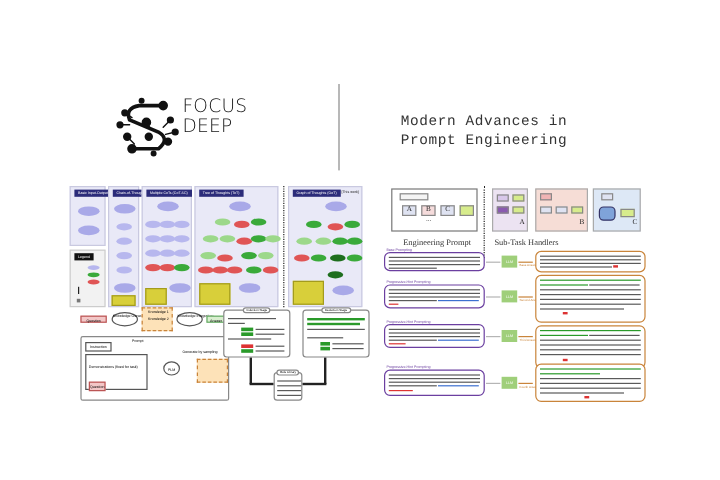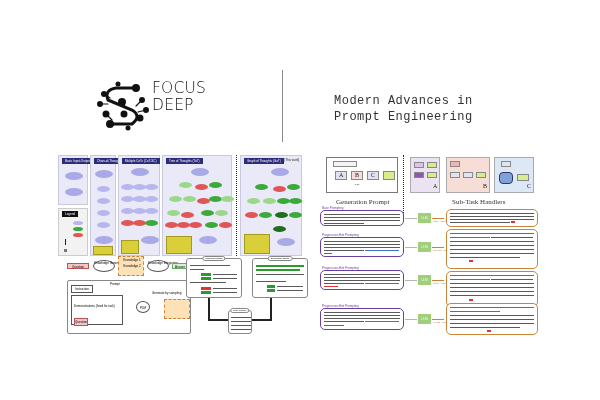--- a/index.html
+++ b/index.html
@@ -190,21 +190,21 @@
       <div class="rect" style="left:6px;top:3px;width:24px;height:6px;background:#f4f4f4;"></div>
       <div class="rect" style="left:8px;top:13px;width:12px;height:9px;background:#dfe3f2;"></div>
       <div class="letter" style="left:12px;top:14px;">A</div>
       <div class="rect" style="left:24px;top:13px;width:12px;height:9px;background:#f6dcdc;"></div>
       <div class="letter" style="left:28px;top:14px;">B</div>
       <div class="rect" style="left:40px;top:13px;width:12px;height:9px;background:#dfe3f2;"></div>
       <div class="letter" style="left:44px;top:14px;">C</div>
       <div class="rect" style="left:56px;top:13px;width:12px;height:9px;background:#d7ec8c;"></div>
       <div class="letter" style="left:28px;top:22px;">...</div>
     </div>
-    <div class="caption" style="left:336px;top:198px;">Generation Prompt</div>
+    <div class="caption" style="left:336px;top:198px;">Engineering Prompt</div>
     <div class="abs" style="left:403px;top:155px;height:60px;border-left:1px dotted #222;"></div>
     <div class="box" style="left:410px;top:157px;width:30px;height:36px;background:#ece3f2;border-color:#aaa;">
       <div class="rect" style="left:3px;top:4px;width:10px;height:6px;background:#d8c7ea;"></div>
       <div class="rect" style="left:16px;top:4px;width:10px;height:6px;background:#d7ec8c;"></div>
       <div class="rect" style="left:3px;top:14px;width:10px;height:6px;background:#8a5ab0;"></div>
       <div class="rect" style="left:16px;top:14px;width:10px;height:6px;background:#d7ec8c;"></div>
       <div class="letter" style="left:22px;top:25px;">A</div>
     </div>
     <div class="box" style="left:446px;top:157px;width:44px;height:36px;background:#f6ddd6;border-color:#aaa;">
       <div class="rect" style="left:3px;top:3px;width:10px;height:6px;background:#f0b4b4;"></div>
@@ -212,21 +212,21 @@
       <div class="rect" style="left:16px;top:14px;width:10px;height:6px;background:#dfe3f2;"></div>
       <div class="rect" style="left:29px;top:14px;width:10px;height:6px;background:#d7ec8c;"></div>
       <div class="letter" style="left:36px;top:25px;">B</div>
     </div>
     <div class="box" style="left:494px;top:157px;width:40px;height:36px;background:#dde8f6;border-color:#aaa;">
       <div class="rect" style="left:6px;top:3px;width:10px;height:6px;background:#dfe3f2;"></div>
       <div class="abs" style="left:4px;top:14px;width:14px;height:12px;background:#7fa3d9;border-radius:4px;border:1px solid #336;"></div>
       <div class="rect" style="left:22px;top:16px;width:12px;height:7px;background:#d7ec8c;"></div>
       <div class="letter" style="left:32px;top:25px;">C</div>
     </div>
-    <div class="caption" style="left:452px;top:198px;">Sub-Task Handlers</div>
+    <div class="caption" style="left:412px;top:198px;">Sub-Task Handlers</div>
   </div>
 
   <div>
     <div class="kbox" style="left:67px;top:263px;width:22px;height:6px;background:#f3c7c7;border:1px solid #b55;">Question</div>
     <div class="kbox" style="left:93px;top:260px;width:22px;height:12px;border:1px solid #555;border-radius:50%;line-height:5px;background:#fff;">Knowledge Generation</div>
     <div class="abs" style="left:118px;top:256px;width:26px;height:20px;background:#fde2b8;border:1px dashed #c9843a;">
       <div class="kbox" style="left:1px;top:0;width:24px;">Knowledge 1</div>
       <div class="kbox" style="left:1px;top:6px;width:24px;">Knowledge 2</div>
     </div>
     <div class="kbox" style="left:147px;top:260px;width:22px;height:12px;border:1px solid #555;border-radius:50%;line-height:5px;background:#fff;">Knowledge Integration</div>

